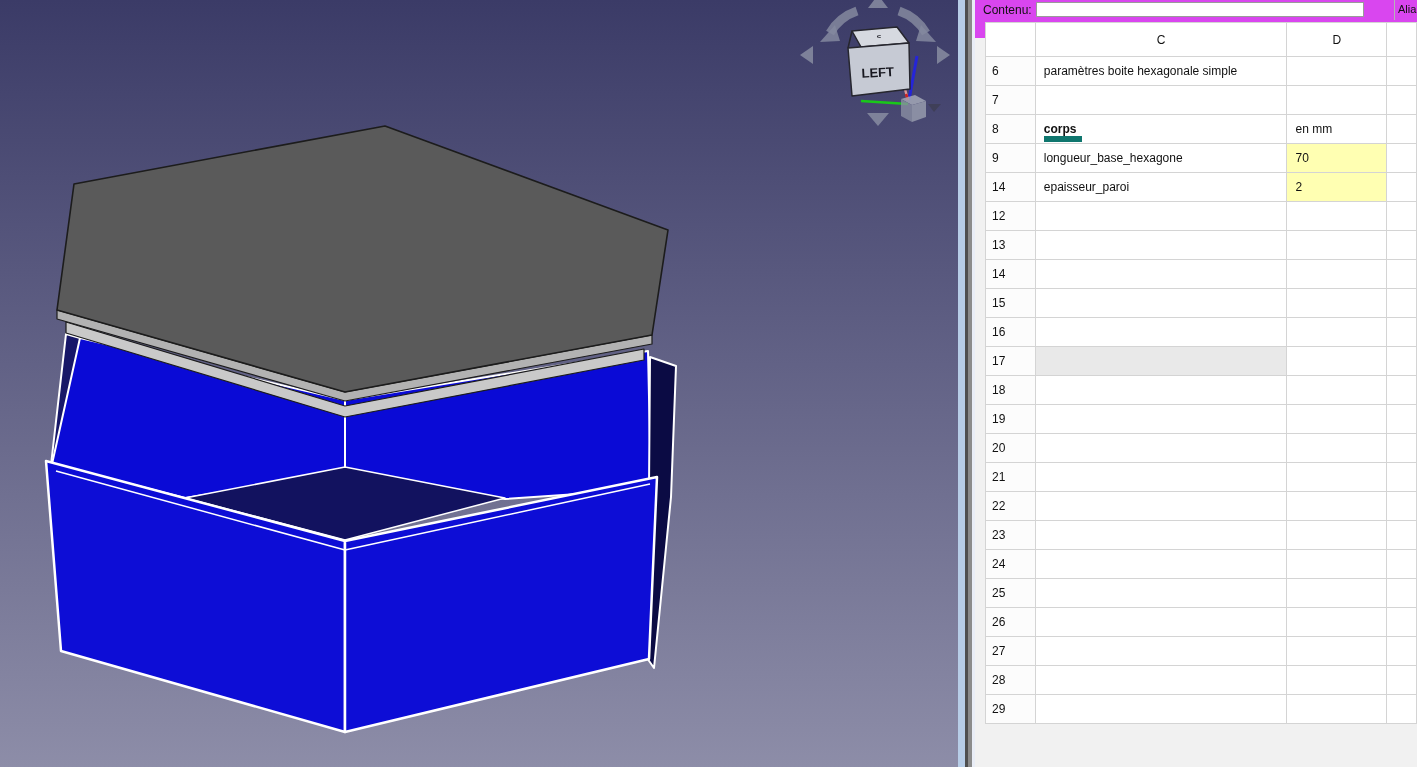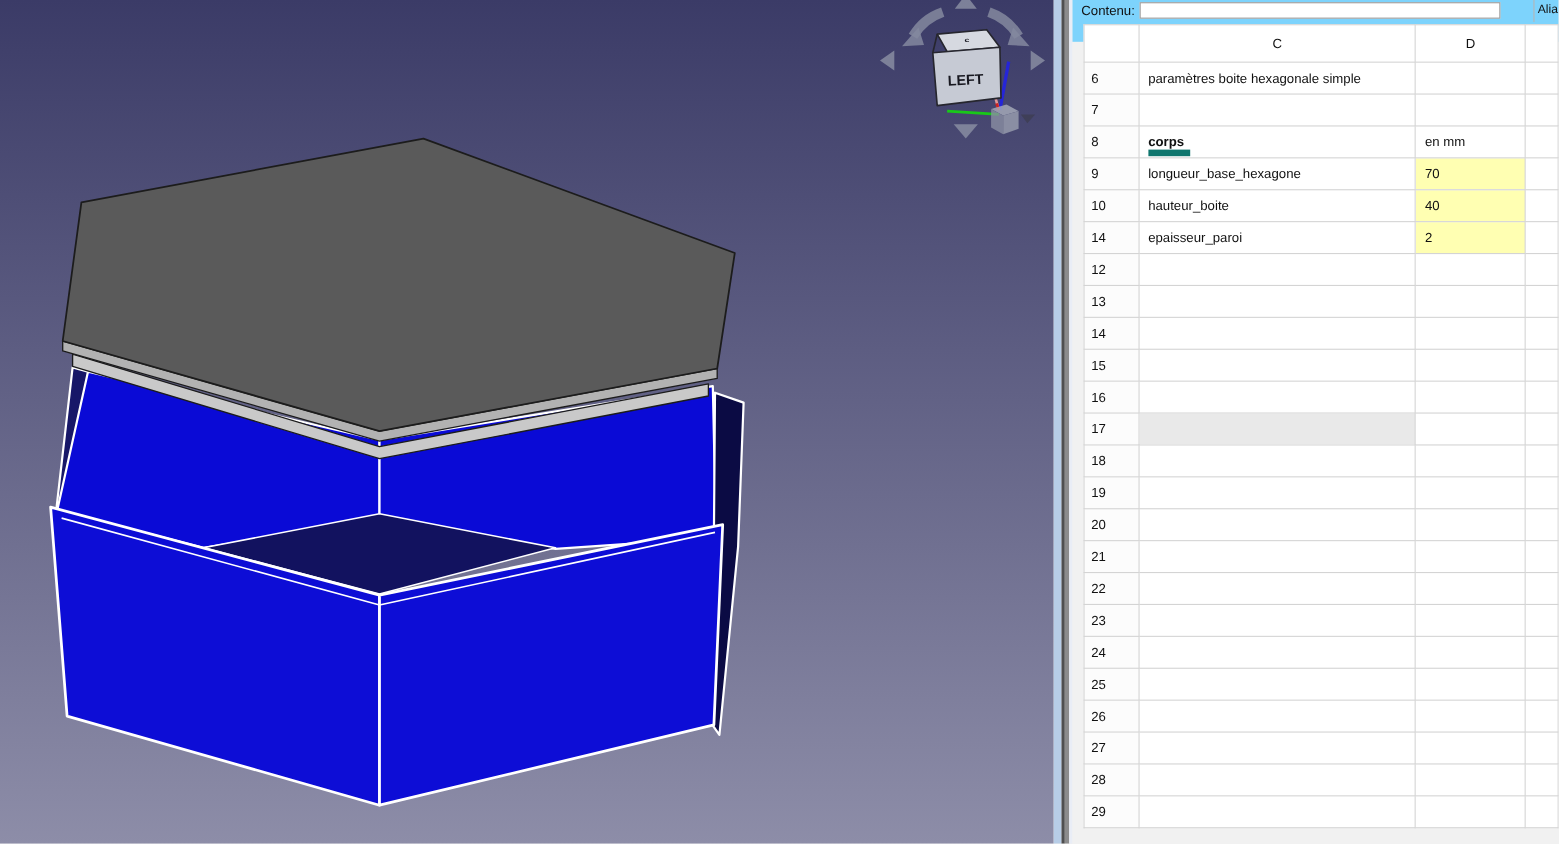--- a/index.html
+++ b/index.html
@@ -12,21 +12,21 @@
 
   
   .strip { position:absolute; top:0; height:767px; }
   #strip-blue   { left:958px; width:7px; background:#b7cde7; }
   #strip-dark   { left:965px; width:3px; background:#4f4f4f; }
   #strip-mid    { left:968px; width:4px; background:#8b8b8b; }
   #strip-pale   { left:972px; width:3px; background:#e9edf6; }
 
   
   #panel { position:absolute; left:975px; top:0; width:442px; height:767px; background:#f1f1f1; }
-  #topbar { position:absolute; left:0; top:0; width:442px; height:38px; background:#7dd3fc; }
+  #topbar { position:absolute; left:0; top:0; width:442px; height:38px; background:#d946ef; }
   #content-label { position:absolute; left:8px; top:3px; font-size:12px; color:#111; }
   #content-input { position:absolute; left:61px; top:2px; width:328px; height:15px;
                    border:1px solid #9a9a9a; background:#fff; font-size:11px; padding:0 3px;
                    font-family:"Liberation Sans", sans-serif; }
   #topbar-sep { position:absolute; left:419px; top:0px; width:1px; height:20px; background:#b5b5b5; }
   #alias-label { position:absolute; left:423px; top:3px; font-size:11px; color:#111; white-space:nowrap; }
 
   
   #sheet-wrap { position:absolute; left:10px; top:22px; }
   table#sheet { border-collapse:collapse; table-layout:fixed; background:#fff;
@@ -160,26 +160,20 @@
               <td>en mm</td>
               <td></td>
             </tr>
             <tr>
               <th>9</th>
               <td>longueur_base_hexagone</td>
               <td class="c-yellow c-right">70</td>
               <td></td>
             </tr>
             <tr>
-              <th>10</th>
-              <td>hauteur_boite</td>
-              <td class="c-yellow c-right">40</td>
-              <td></td>
-            </tr>
-            <tr>
               <th>14</th>
               <td>epaisseur_paroi</td>
               <td class="c-yellow c-right">2</td>
               <td></td>
             </tr>
             <tr>
               <th>12</th>
               <td></td>
               <td></td>
               <td></td>

